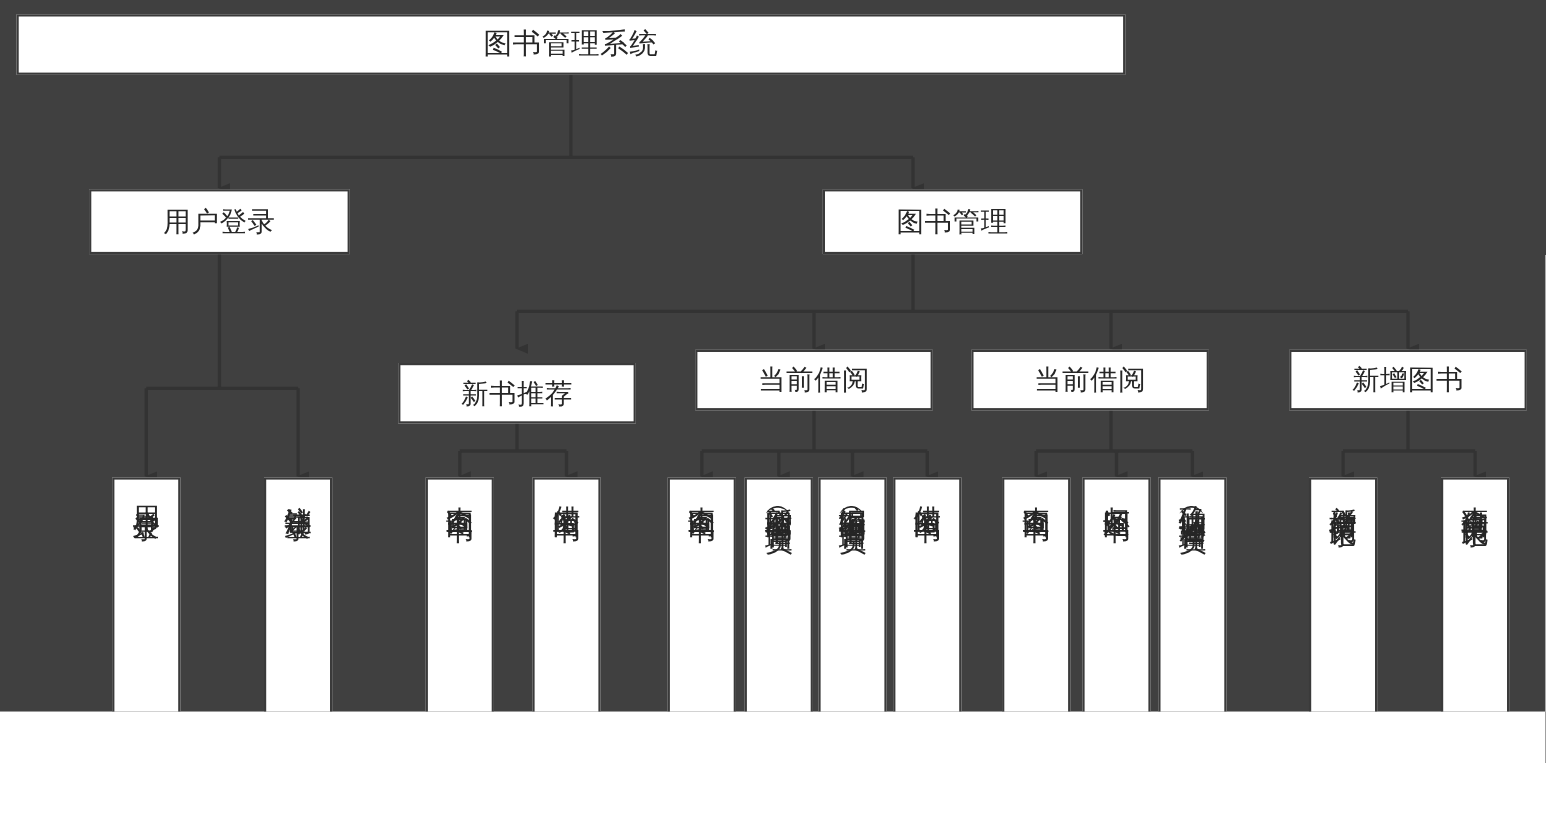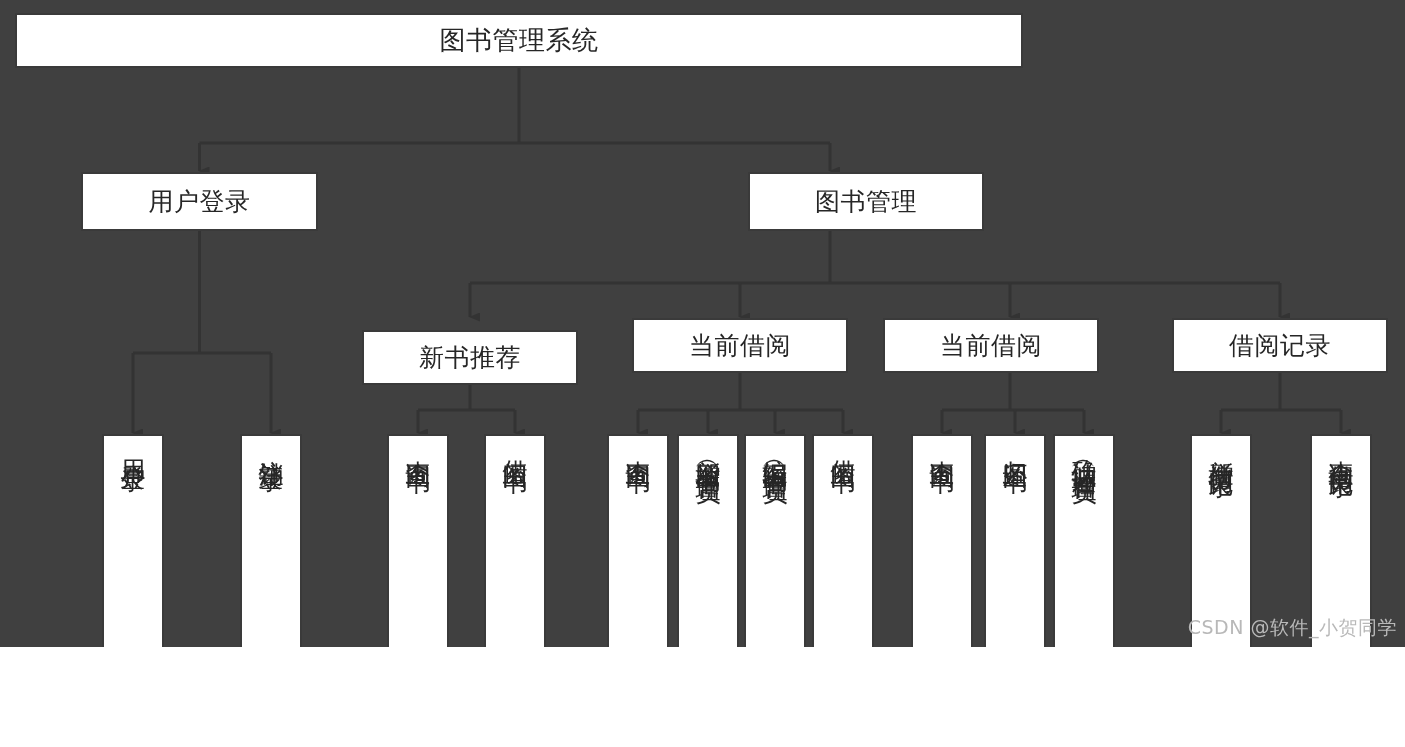--- a/index.html
+++ b/index.html
@@ -138,21 +138,21 @@
       <div class="node level3 horiz" style="left: 362px; top: 318px; width: 216px; height: 55px; margin-top: 12px;">
         <span class="node-label">新书推荐</span>
       </div>
       <div class="node level3 horiz" style="left: 632px; top: 318px; width: 216px; height: 55px;">
         <span class="node-label">当前借阅</span>
       </div>
       <div class="node level3 horiz" style="left: 883px; top: 318px; width: 216px; height: 55px; align-items: center;">
         <span class="node-label">当前借阅</span>
       </div>
       <div class="node level3 horiz" style="left: 1172px; top: 318px; width: 216px; height: 55px;">
-        <span class="node-label">借阅记录</span>
+        <span class="node-label">新增图书</span>
       </div>
       <div class="node leaf vert" style="left: 102px; top: 434px; width: 62px; height: 300px;">
         <span class="node-label">用户登录</span>
       </div>
       <div class="node leaf vert" style="left: 240px; top: 434px; width: 62px; height: 300px;">
         <span class="node-label">注销登录</span>
       </div>
       <div class="node leaf vert" style="left: 387px; top: 434px; width: 62px; height: 300px;">
         <span class="node-label">查询图书</span>
       </div>
@@ -181,14 +181,13 @@
         <span class="node-label">确认归还（管理员）</span>
       </div>
       <div class="node leaf vert" style="left: 1190px; top: 434px; width: 62px; height: 300px;">
         <span class="node-label">新增借阅记录</span>
       </div>
       <div class="node leaf vert" style="left: 1310px; top: 434px; width: 62px; height: 300px;">
         <span class="node-label">查询借阅记录</span>
       </div>
     </div>
 
-  <div id="watermark">CSDN @软件_小贺同学</div>
 </div>
 
 </body></html>

